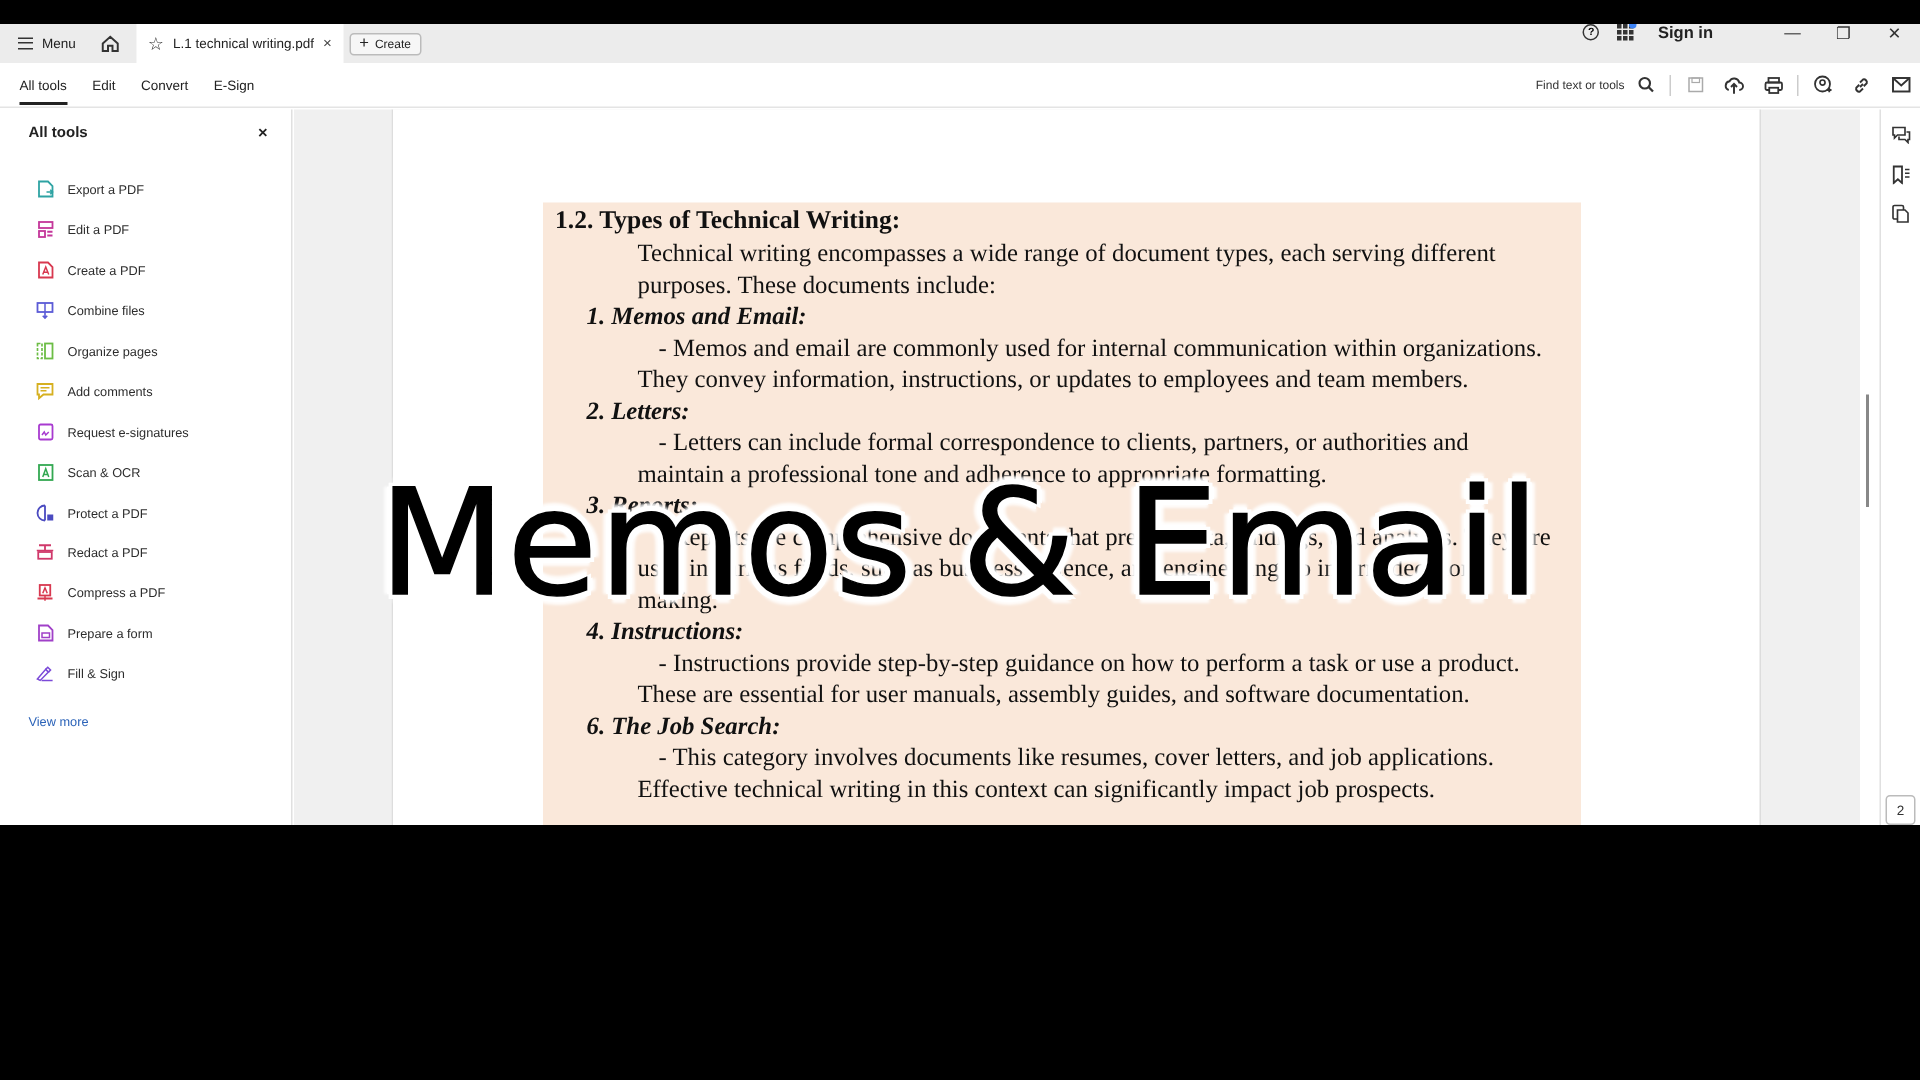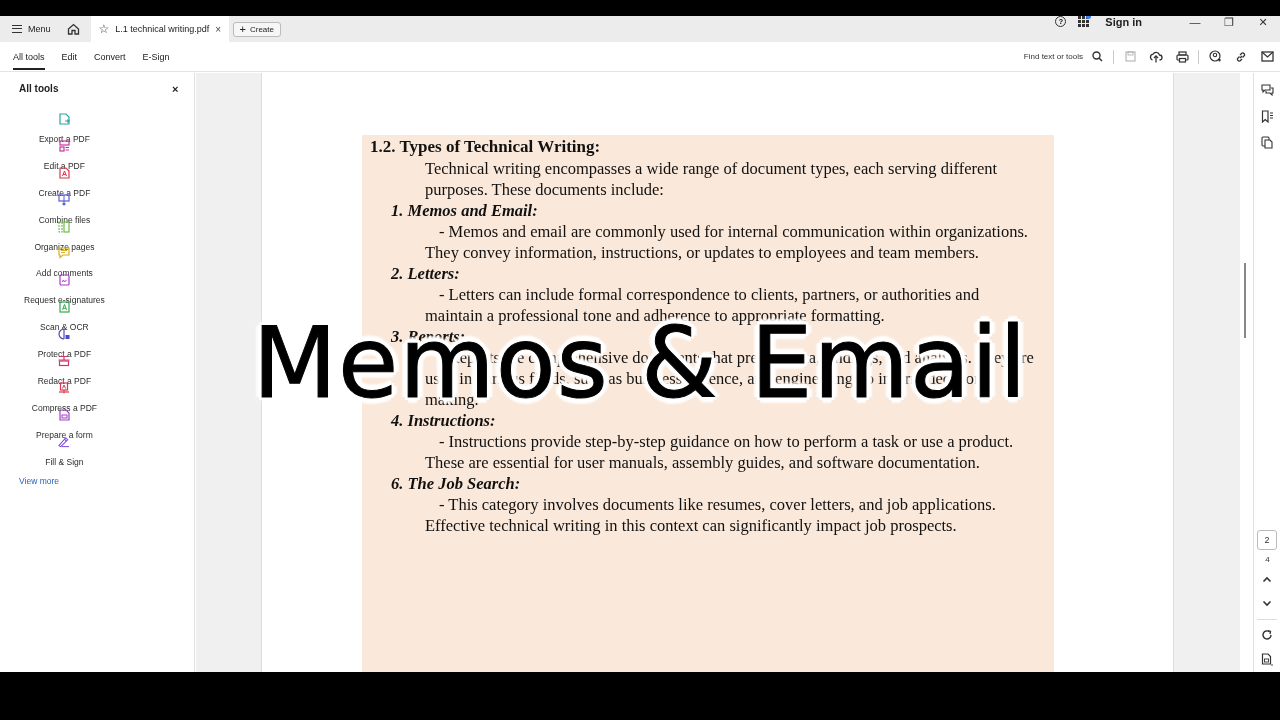--- a/index.html
+++ b/index.html
@@ -2,21 +2,21 @@
 <html><head>
 <meta charset="utf-8">
 <style>
   * { box-sizing: border-box; margin: 0; padding: 0; }
   html, body { width: 1280px; height: 720px; overflow: hidden; background: #000; }
   body { position: relative; font-family: "Liberation Sans", sans-serif; }
 
   .letterbox-top { position: absolute; left: 0; top: 0; width: 1280px; height: 16px; background: #000; }
   .letterbox-bottom { position: absolute; left: 0; top: 704px; width: 1280px; height: 16px; background: #000; }
 
-  .app { position: absolute; left: 0; top: 16px; width: 1280px; height: 656px; background: #fff; overflow: hidden; }
+  .app { position: absolute; left: 0; top: 16px; width: 1280px; height: 534px; background: #fff; overflow: hidden; }
 
   
   .titlebar { position: absolute; left: 0; top: 0; width: 1280px; height: 26px; background: #ececec; display: flex; align-items: center; }
   .tb-item { display: flex; align-items: center; font-size: 9px; color: #222; }
   .menu-btn { margin-left: 12px; gap: 6px; }
   .menu-btn .burger { width: 10px; height: 8px; border-top: 1.5px solid #333; border-bottom: 1.5px solid #333; position: relative; }
   .menu-btn .burger::after { content: ""; position: absolute; left: 0; top: 2px; width: 10px; border-top: 1.5px solid #333; }
   .home-btn { margin-left: 16px; width: 14px; height: 14px; justify-content: center; }
   .tab { margin-left: 10px; height: 26px; background: #fff; padding: 0 8px 0 8px; gap: 6px; display: flex; align-items: center; width: 138px; }
   .tab .star { font-size: 12px; color: #333; }
@@ -40,21 +40,21 @@
   .toolbar-right { margin-left: auto; display: flex; align-items: center; }
   .find-text { font-size: 8px; color: #333; margin-right: 6px; }
   .tr-icon { width: 26px; display: flex; align-items: center; justify-content: center; }
   .sep { width: 1px; height: 14px; background: #ccc; margin: 0 3px; }
 
   
   .leftpanel { position: absolute; left: 0; top: 57px; width: 195px; height: 631px; background: #fff; border-right: 1px solid #e0e0e0; }
   .lp-title { position: absolute; left: 19px; top: 10px; font-size: 10px; font-weight: bold; color: #222; }
   .lp-close { position: absolute; left: 172px; top: 10px; font-size: 11px; font-weight: bold; color: #222; }
   .lp-list { position: absolute; left: 24px; top: 40px; }
-  .lp-item { display: flex; align-items: center; height: 26.9px; gap: 9px; flex-direction: column; }
+  .lp-item { display: flex; align-items: center; height: 26.9px; gap: 9px; }
   .lp-icon { width: 12px; height: 12px; display: flex; align-items: center; justify-content: center; }
   .lp-label { font-size: 8.5px; color: #2c2c2c; }
   .view-more { position: absolute; left: 19px; top: 403px; font-size: 8.5px; color: #2a62b8; }
   .lp-divider { position: absolute; left: 20px; top: 600px; width: 158px; height: 1px; background: #d9d9d9; }
   .lp-promo { position: absolute; left: 0; top: 614px; width: 195px; text-align: center; font-size: 7.5px; color: #333; line-height: 10px; }
 
   
   .docarea { position: absolute; left: 196px; top: 57px; width: 1044px; height: 631px; background: #f0f0f0; }
   .page { position: absolute; left: 65px; top: 0; width: 913px; height: 631px; background: #fff; border-left: 1px solid #ddd; border-right: 1px solid #ddd; }
   .page-heading { position: absolute; left: 0; top: 3px; width: 893px; text-align: center; font-family: "Liberation Serif", serif; font-style: italic; font-weight: bold; font-size: 16px; color: #1a1a8c; }

